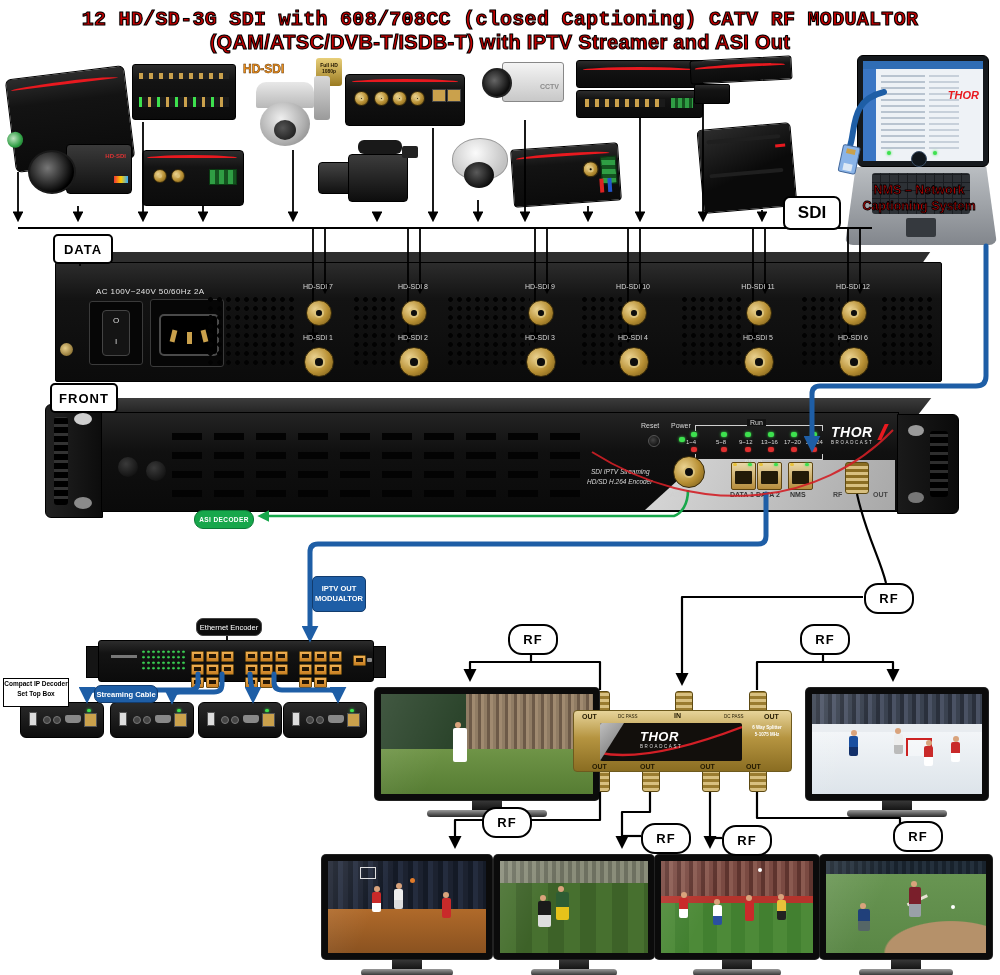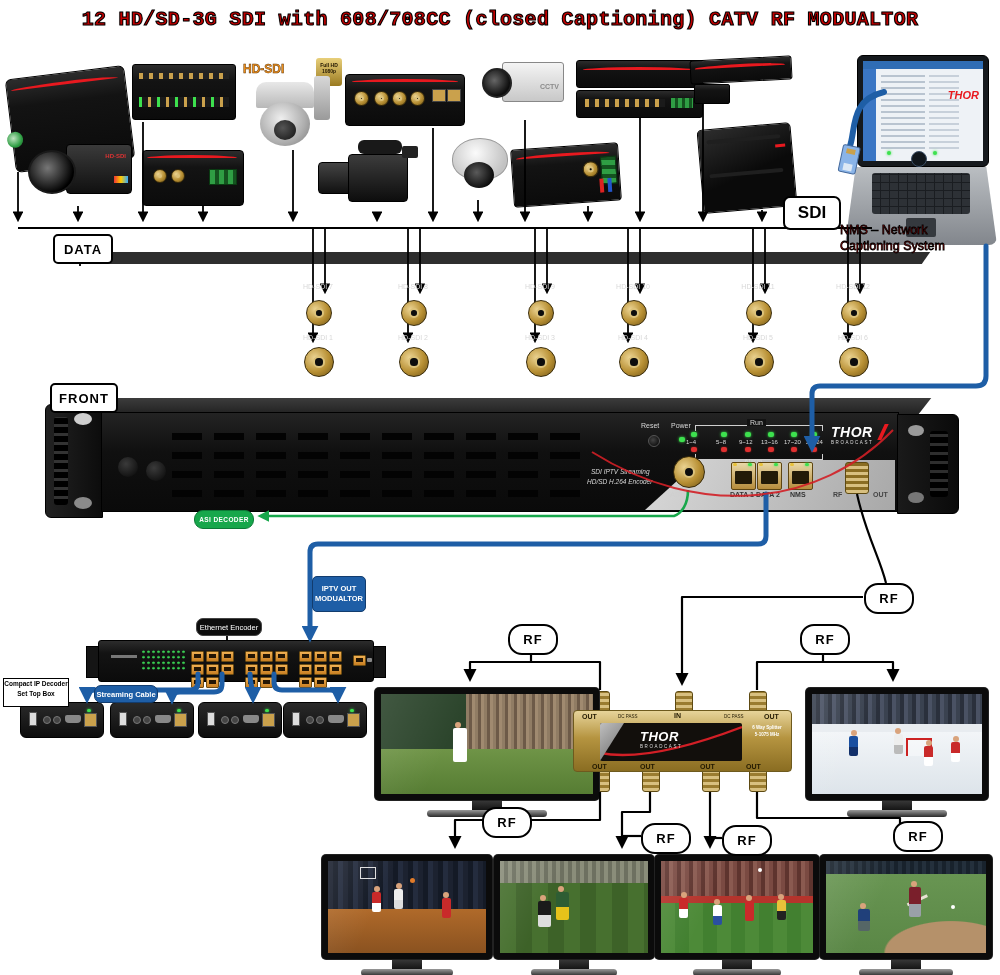--- a/index.html
+++ b/index.html
@@ -59,20 +59,21 @@
        border:1px solid #000;border-radius:6px;}
   .gold{background:linear-gradient(180deg,#e7d49a,#b59440 45%,#8a6d22);}
   .cyl{position:absolute;width:16px;background:repeating-linear-gradient(0deg,#d8c080 0 3px,#9a7c30 3px 6px);border:1px solid #5e4a12;border-radius:3px;}
 </style>
 </head>
 <body>
 
 <div id="stage">
 
   <div class="abs title" style="top:8px;font-family:Liberation Mono, monospace;">12 HD/SD-3G SDI with 608/708CC (closed Captioning) CATV RF MODUALTOR</div>
+  <div class="abs title" style="top:31px;">(QAM/ATSC/DVB-T/ISDB-T) with IPTV Streamer and ASI Out</div>
 
   <div class="dev metal" style="left:10px;top:72px;width:118px;height:92px;border-radius:6px;transform:rotate(-7deg);border:1px solid #000;">
     <div class="abs" style="left:4px;top:8px;width:108px;height:3px;background:var(--brand_red);border-radius:50%/100% 100% 0 0;"></div>
     <div class="abs" style="left:-6px;top:52px;width:16px;height:16px;border-radius:50%;background:radial-gradient(circle at 40% 40%,#bfe3c0,#2f9e44 60%,#14531f);"></div>
   </div>
   <div class="dev metal" style="left:132px;top:64px;width:102px;height:54px;border:1px solid #000;border-radius:3px;">
     <div class="abs" style="left:6px;top:8px;width:90px;height:6px;background:repeating-linear-gradient(90deg,#caa14c 0 4px,#222 4px 10px);"></div>
     <div class="abs" style="left:6px;top:32px;width:90px;height:10px;background:repeating-linear-gradient(90deg,#3de14e 0 3px,#1a1a1a 3px 9px,#caa14c 9px 12px,#1a1a1a 12px 18px);"></div>
   </div>
   <div class="lab" style="left:243px;top:62px;color:#f5941d;font-weight:bold;font-size:12px;-webkit-text-stroke:.5px #5a3000;">HD-SDI</div>
@@ -157,28 +158,55 @@
       </div>
     </div>
     <div class="abs" style="left:0;top:112px;width:152px;height:78px;background:linear-gradient(#babec2,#82868c);clip-path:polygon(7% 0,93% 0,100% 100%,0 100%);border-radius:0 0 8px 8px;">
       <div class="abs" style="left:18%;top:8%;width:64%;height:52%;background:#2d3136;
            background-image:repeating-linear-gradient(90deg,transparent 0 8px,#1a1d21 8px 9px),repeating-linear-gradient(0deg,transparent 0 7px,#1a1d21 7px 8px);border-radius:3px;"></div>
       <div class="abs" style="left:40%;top:66%;width:20%;height:24%;background:#35393e;border-radius:2px;"></div>
     </div>
     <div class="abs" style="left:66px;top:96px;width:14px;height:14px;border-radius:50%;background:radial-gradient(circle,#1c2averified 0,#10161c 100%);background:#10161c;border:1px solid #3a4e66;"></div>
   </div>
 
-  <div class="lab" style="left:840px;top:183px;width:158px;text-align:left;font-weight:normal;font-size:12.5px;color:var(--title_red);-webkit-text-stroke:.8px #000;line-height:1.25;margin-top:40px;">
+  <div class="lab" style="left:840px;top:183px;width:158px;text-align:center;font-weight:bold;font-size:12.5px;color:var(--title_red);-webkit-text-stroke:.8px #000;line-height:1.25;">
     <div>NMS – Network</div>
     <div>Captioning System</div>
   </div>
   <div class="lab whitebox" style="left:783px;top:196px;width:54px;height:30px;font-size:17px;border-radius:7px;">SDI</div>
 
   <div class="lab whitebox" style="left:53px;top:234px;width:56px;height:26px;font-size:13px;letter-spacing:1px;">DATA</div>
   <div class="panel" style="left:70px;top:252px;width:856px;height:12px;background:#2e2e2e;transform:skewX(-35deg);"></div>
+  <div class="panel metal" style="left:55px;top:262px;width:885px;height:118px;border:1px solid #000;border-radius:2px;">
+    <div class="abs" style="left:40px;top:24px;color:#e3e3e3;font-size:8px;letter-spacing:.4px;">AC 100V~240V 50/60Hz 2A</div>
+
+    <div class="abs" style="left:33px;top:38px;width:52px;height:62px;background:#060606;border:1px solid #3a3a3a;border-radius:3px;">
+      <div class="abs" style="left:12px;top:8px;width:26px;height:44px;background:#141414;border:1px solid #444;border-radius:4px;color:#ddd;font-size:8px;text-align:center;">
+        <div style="margin-top:5px;">O</div>
+        <div style="margin-top:12px;">I</div>
+      </div>
+    </div>
+
+    <div class="abs" style="left:94px;top:36px;width:72px;height:66px;background:#060606;border:1px solid #3a3a3a;border-radius:3px;">
+      <div class="abs" style="left:8px;top:14px;width:56px;height:38px;background:#000;border:2px solid #4a4a4a;border-radius:5px;">
+        <div class="abs" style="left:10px;top:14px;width:5px;height:12px;background:#caa14c;transform:rotate(14deg);"></div>
+        <div class="abs" style="left:26px;top:16px;width:5px;height:12px;background:#caa14c;"></div>
+        <div class="abs" style="left:41px;top:14px;width:5px;height:12px;background:#caa14c;transform:rotate(-14deg);"></div>
+      </div>
+    </div>
+    <div class="abs" style="left:4px;top:80px;width:13px;height:13px;border-radius:50%;background:radial-gradient(circle at 40% 40%,#e8cf8a,#6e5316);"></div>
+
+    <div class="abs dots" style="left:150px;top:32px;width:90px;height:74px;"></div>
+    <div class="abs dots" style="left:296px;top:32px;width:44px;height:74px;"></div>
+    <div class="abs dots" style="left:390px;top:32px;width:84px;height:74px;"></div>
+    <div class="abs dots" style="left:524px;top:32px;width:42px;height:74px;"></div>
+    <div class="abs dots" style="left:624px;top:32px;width:62px;height:74px;"></div>
+    <div class="abs dots" style="left:744px;top:32px;width:40px;height:74px;"></div>
+    <div class="abs dots" style="left:824px;top:32px;width:52px;height:74px;"></div>
+  </div>
 
   <div class="portlbl lab" style="left:288px;top:283px;">HD-SDI 7</div>
   <div class="portlbl lab" style="left:383px;top:283px;">HD-SDI 8</div>
   <div class="portlbl lab" style="left:510px;top:283px;">HD-SDI 9</div>
   <div class="portlbl lab" style="left:603px;top:283px;">HD-SDI 10</div>
   <div class="portlbl lab" style="left:728px;top:283px;">HD-SDI 11</div>
   <div class="portlbl lab" style="left:823px;top:283px;">HD-SDI 12</div>
   <div class="bnc lab" style="left:306px;top:300px;width:24px;height:24px;"></div>
   <div class="bnc lab" style="left:401px;top:300px;width:24px;height:24px;"></div>
   <div class="bnc lab" style="left:528px;top:300px;width:24px;height:24px;"></div>

